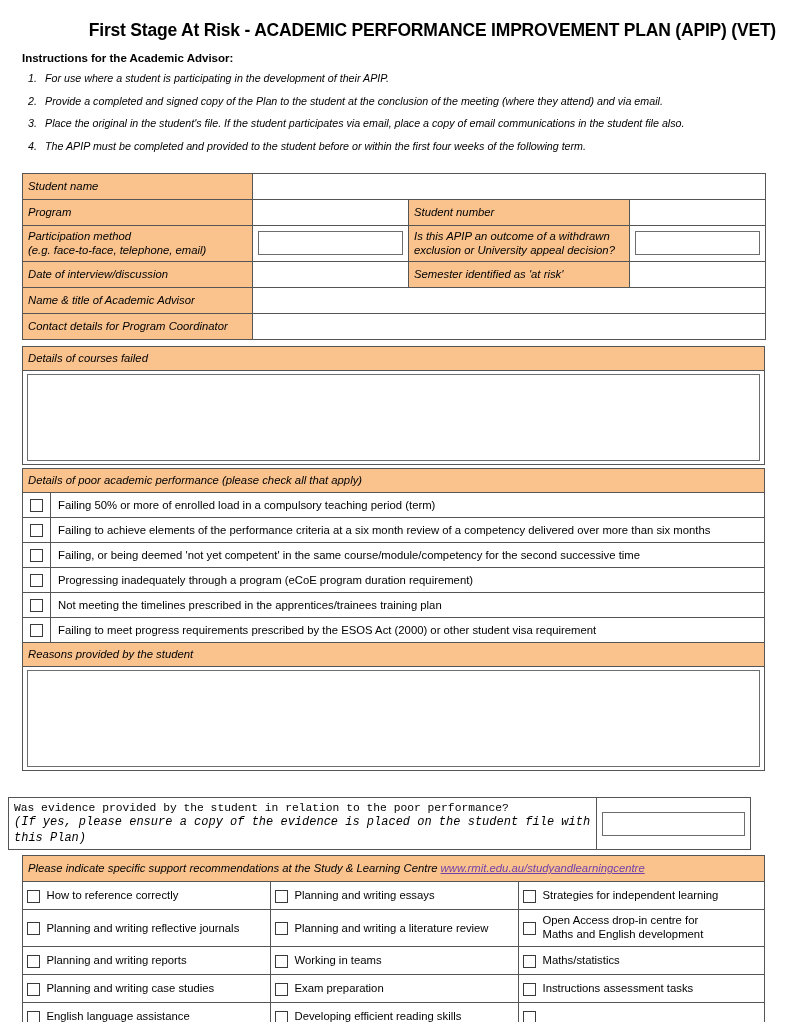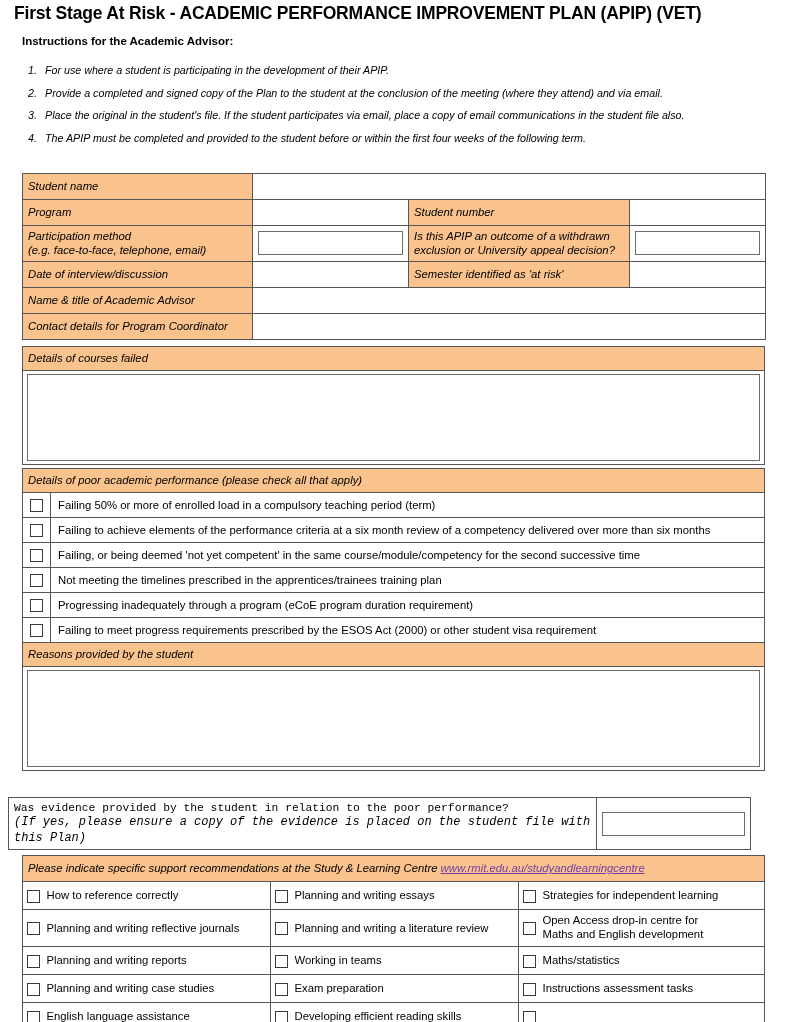--- a/index.html
+++ b/index.html
@@ -18,35 +18,35 @@
   .page {
     position: relative;
     width: 790px;
     height: 1022px;
     background: #fff;
     box-sizing: border-box;
   }
 
   
   .doc-title {
-    text-align: left;
+    text-align: right;
     font-size: 17.5px;
     font-weight: bold;
     letter-spacing: -0.2px;
-    padding-top: 4px;
+    padding-top: 21px;
     padding-left: 14px;
     padding-right: 14px;
     line-height: 1.1;
   }
 
   
   .instr-head {
     font-size: 11.5px;
     font-weight: bold;
-    margin: 12px 0 16px 22px;
+    margin: 12px 0 7px 22px;
   }
   .instr-list {
     margin: 7px 0 0 0;
     padding: 0;
     list-style: none;
   }
   .instr-item {
     display: flex;
     align-items: flex-start;
     font-size: 10.7px;
@@ -295,25 +295,25 @@
       <tr class="poor-row">
         <td class="chk-cell"><span class="chk"></span></td>
         <td class="poor-label">Failing to achieve elements of the performance criteria at a six month review of a competency delivered over more than six months</td>
       </tr>
       <tr class="poor-row">
         <td class="chk-cell"><span class="chk"></span></td>
         <td class="poor-label">Failing, or being deemed 'not yet competent' in the same course/module/competency for the second successive time</td>
       </tr>
       <tr class="poor-row">
         <td class="chk-cell"><span class="chk"></span></td>
+        <td class="poor-label">Progressing inadequately through a program (eCoE program duration requirement)</td>
+      </tr>
+      <tr class="poor-row">
+        <td class="chk-cell"><span class="chk"></span></td>
         <td class="poor-label">Not meeting the timelines prescribed in the apprentices/trainees training plan</td>
-      </tr>
-      <tr class="poor-row">
-        <td class="chk-cell"><span class="chk"></span></td>
-        <td class="poor-label">Progressing inadequately through a program (eCoE program duration requirement)</td>
       </tr>
       <tr class="poor-row">
         <td class="chk-cell"><span class="chk"></span></td>
         <td class="poor-label">Failing to meet progress requirements prescribed by the ESOS Act (2000) or other student visa requirement</td>
       </tr>
 
       <tr>
         <td class="hdr" colspan="2">Reasons provided by the student</td>
       </tr>
       <tr>

